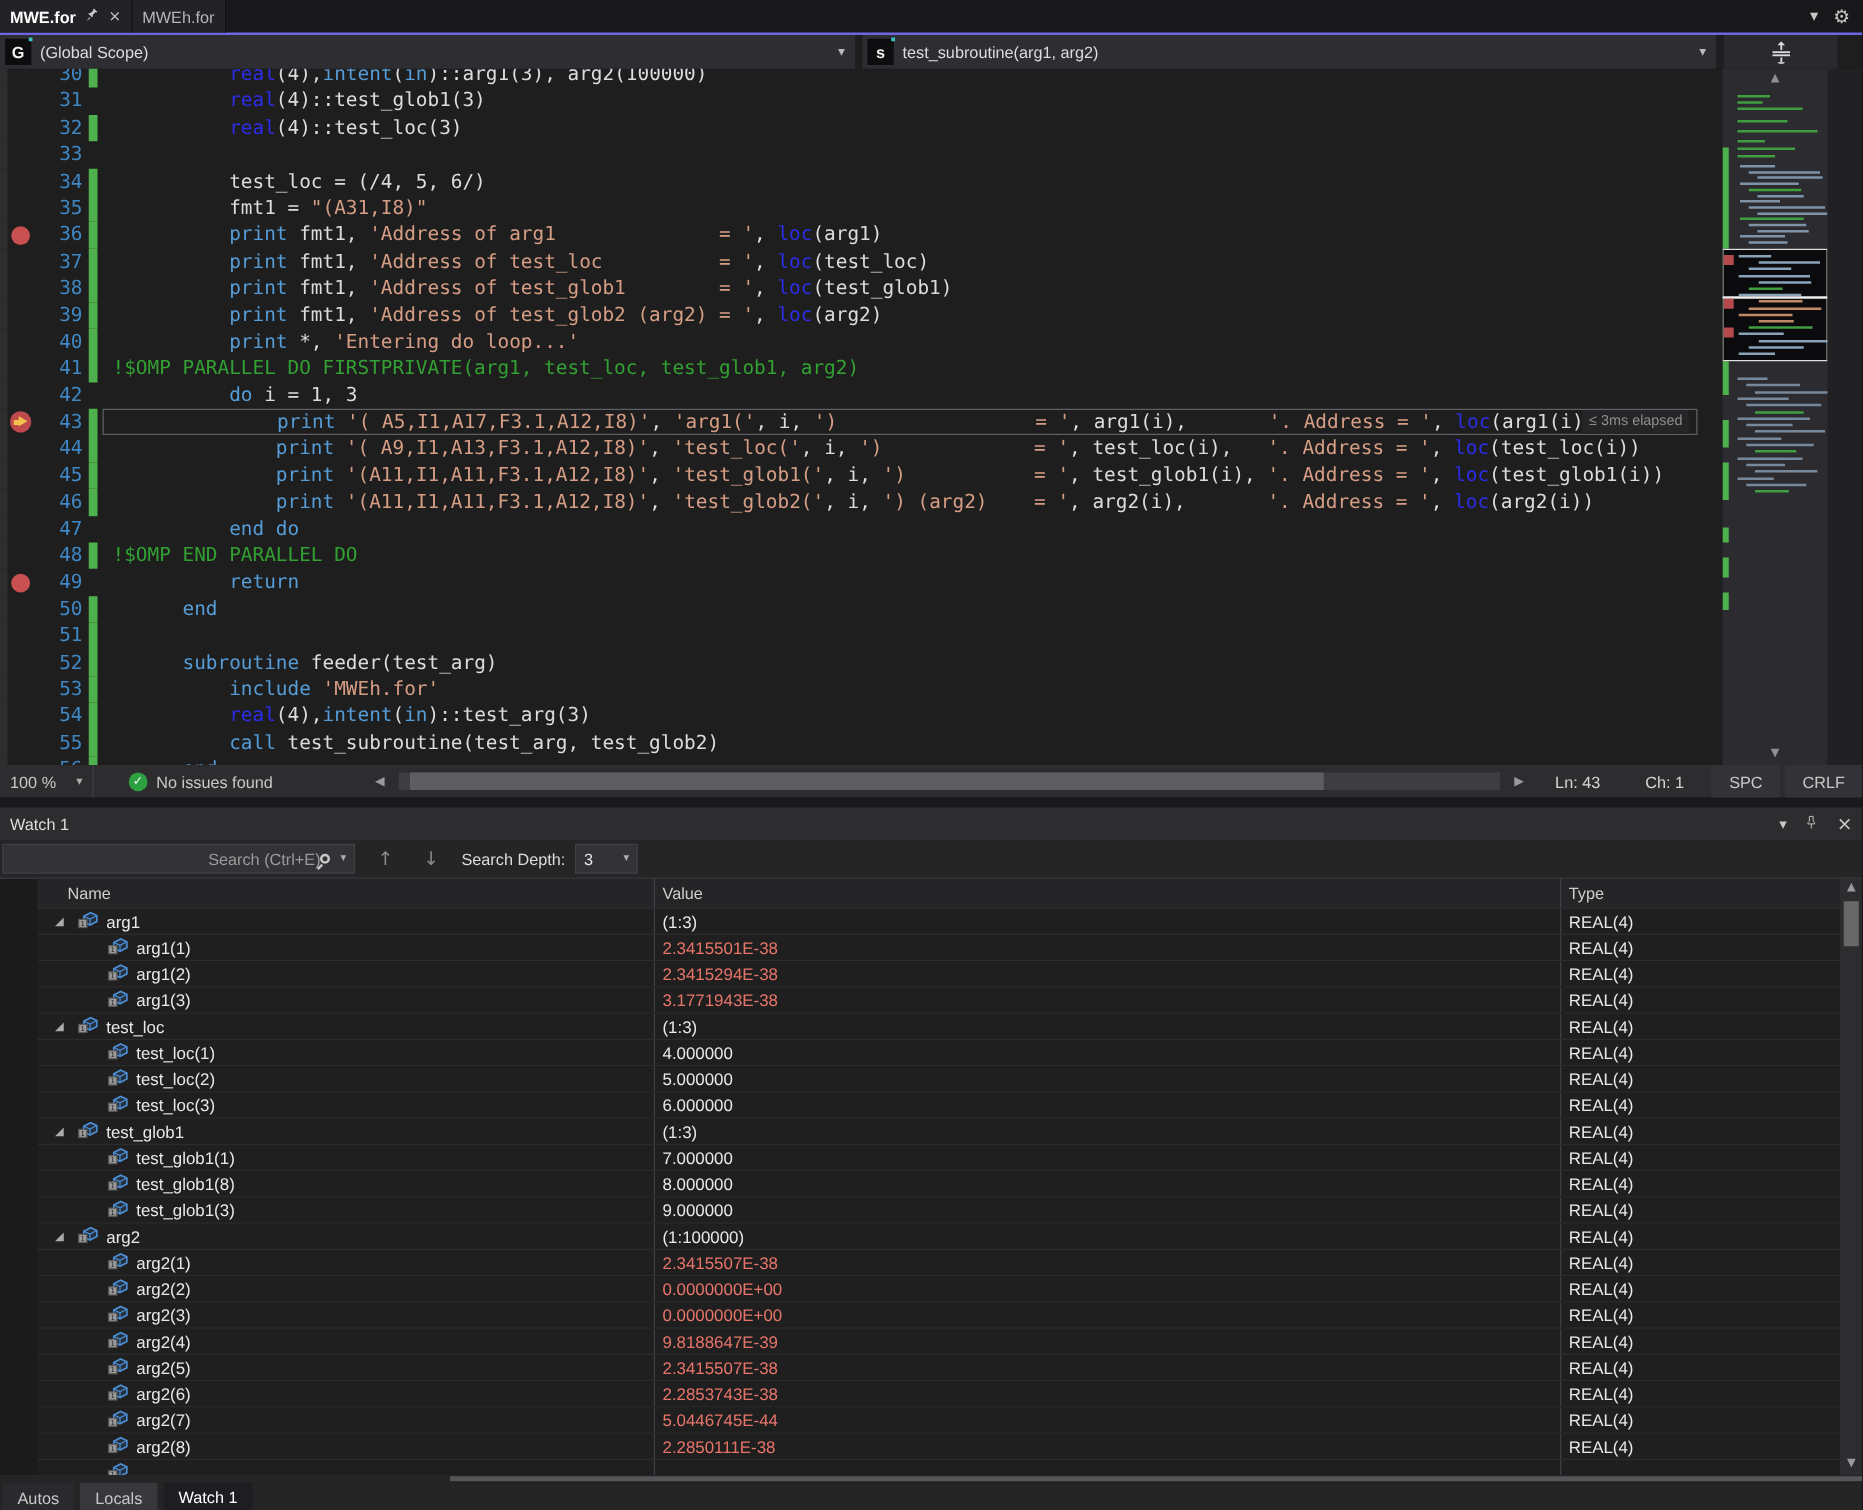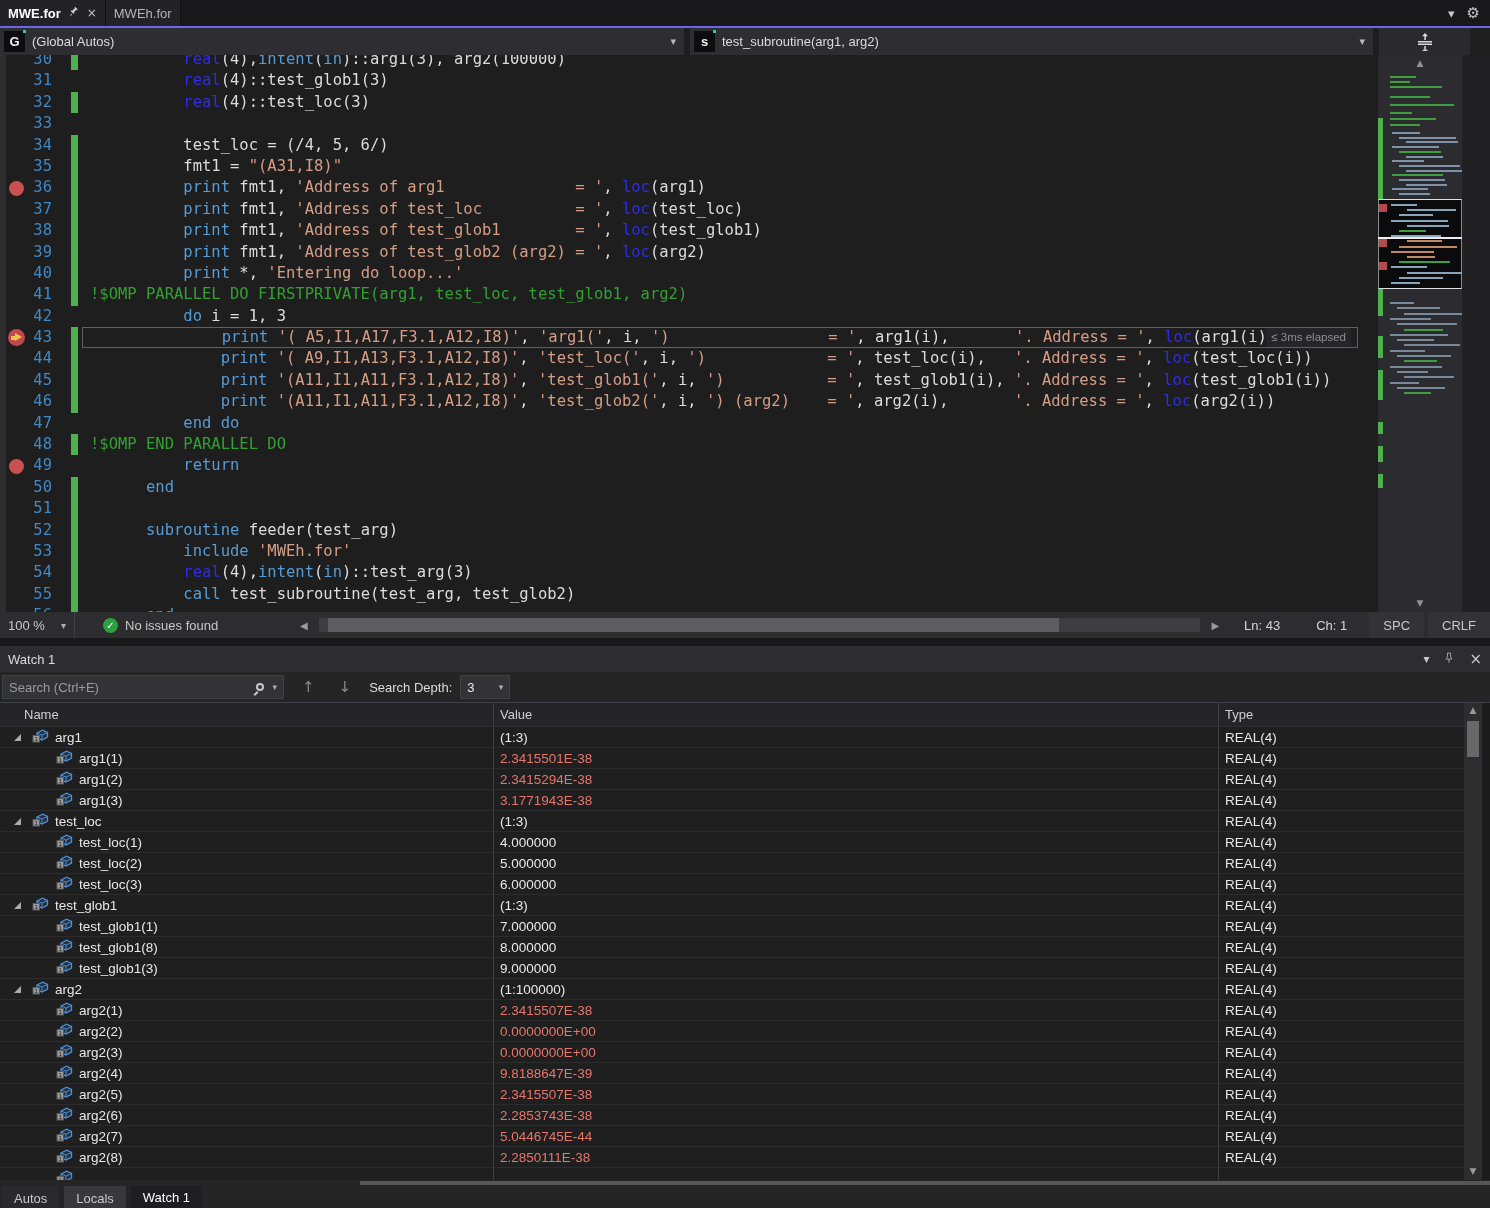--- a/index.html
+++ b/index.html
@@ -28,21 +28,21 @@
   .badge::after { content:""; position:absolute; top:-1px; right:-1px; width:3px; height:3px; background:#3AC1C4; }
   .combo .chev { margin-left:auto; margin-right:8px; color:#B9B9B9; font-family:"DejaVu Sans",sans-serif; font-size:11px; }
   .split-btn { width:91px; margin-left:6px; background:#2A2A2E; display:flex; align-items:center; justify-content:center; }
 
   
   .editor { height:557px; display:flex; overflow:hidden; background:#1E1E1E; }
   .code-scroll { flex:1; overflow:hidden; position:relative; }
   .code-lines { transform:translateY(-6px); font-family:"DejaVu Sans Mono", monospace; font-size:15.5px; }
   .cl { display:flex; height:21.4px; line-height:21.4px; white-space:pre; }
   .bp-margin { width:26px; flex:none; border-left:6px solid #2E2E2E; display:flex; align-items:center; justify-content:center; }
-  .ln { width:44px; flex:none; text-align:right; padding-right:18px; color:#3F88C5; }
+  .ln { width:44px; flex:none; text-align:right; padding-right:4px; color:#3F88C5; }
   .barcol { width:12px; flex:none; position:relative; }
   .barcol.on::before { content:""; position:absolute; left:1px; top:0; bottom:0; width:7px; background:var(--changebar,#4EB14E); }
   .ct { flex:1; padding-left:8px; position:relative; color:#DCDCDC; }
   .cl.cur .ct { border:1px solid #5F5F66; background:#1E1E1F; margin-right:10px; line-height:19.4px; }
   .tk-k { color:var(--kw,#569CD6); }
   .tk-i { color:var(--intr,#2D2DE8);margin-top:45px; }
   .tk-s { color:var(--str,#D69D85); }
   .tk-c { color:var(--dir,#33A033); }
   .tk-d { color:#DCDCDC; }
   .bpdot { width:15px; height:15px; border-radius:50%; background:var(--bp,#C95050); }
@@ -81,31 +81,31 @@
 
   .panel-gap { height:8px; background:#19191B; }
 
   
   .watch-title { height:26px; background:#2D2D30; display:flex; align-items:center; padding:0 8px; font-size:13px; color:#DCDCDC; }
   .wt-icons { margin-left:auto; display:flex; align-items:center; gap:14px; color:#C8C8C8;
               font-family:"DejaVu Sans",sans-serif; font-size:12px; }
   .watch-toolbar { height:30px; background:#252526; display:flex; align-items:center; padding-left:2px; font-size:13px; }
   .searchbox { width:282px; height:24px; background:#333337; border:1px solid #3F3F46; display:flex;
                align-items:center; padding:0 6px; color:#9B9B9B; }
-  .searchbox .ph { flex:1; }
+  .searchbox .ph { flex:1;text-align:right; }
   .lens { width:8px; height:8px; border:2px solid #C8C8C8; border-radius:50%; position:relative; margin-right:8px; }
   .lens::after { content:""; position:absolute; width:2px; height:5px; background:#C8C8C8; left:-3px; top:6px; transform:rotate(45deg); }
   .searchbox .chev { font-family:"DejaVu Sans",sans-serif; font-size:9px; color:#AFAFAF; }
   .tool-arrow { color:#8A8A8E; font-family:"DejaVu Sans",sans-serif; font-size:15px; padding:0 12px; }
   .depth-label { color:#DCDCDC; margin-left:6px; margin-right:8px; }
   .depth-select { width:50px; height:24px; background:#333337; border:1px solid #3F3F46; display:flex;
                   align-items:center; padding:0 6px; color:#E8E8E8; }
   .depth-select .chev { margin-left:auto; font-family:"DejaVu Sans",sans-serif; font-size:9px; color:#AFAFAF; }
 
-  .watch-grid { display:flex; border-top:1px solid #3F3F46; background:#1B1B1C; }
+  .watch-grid { display:flex; border-top:1px solid #3F3F46; background:#1B1B1C;padding-left:30px; }
   .grid-main { width:1464px; }
   .grid-header { display:flex; height:24px; align-items:center; background:#252528; color:#CFCFCF; font-size:13px;
                  border-bottom:1px solid #2E2E30; }
   .gcol-name { width:493px; padding-left:24px; }
   .gcol-value { width:725px; padding-left:6px; border-left:1px solid #3F3F46; height:100%; display:flex; align-items:center; }
   .gcol-type { flex:1; padding-left:6px; border-left:1px solid #3F3F46; height:100%; display:flex; align-items:center; }
   .grid-rows { height:453px; overflow:hidden; }
   .wrow { display:flex; height:21px; align-items:center; background:#1F1F20; border-bottom:1px solid #2C2C2E;
           font-size:13.5px; color:#E8E8E8; }
   .wname { width:493px; display:flex; align-items:center; height:100%; }
@@ -148,21 +148,21 @@
     <div class="tabbar-right">
       <span>▾</span>
       <span style="font-size:15px;">⚙</span>
     </div>
   </div>
   <div class="accent-line"></div>
 
   <div class="navbar">
     <div class="combo scope">
       <span class="badge">G</span>
-      <span>(Global Autos)</span>
+      <span>(Global Scope)</span>
       <span class="chev">▾</span>
     </div>
     <div class="combo member">
       <span class="badge" style="text-transform:lowercase;">s</span>
       <span>test_subroutine(arg1, arg2)</span>
       <span class="chev">▾</span>
     </div>
     <div class="split-btn">
       <svg width="20" height="18" viewBox="0 0 20 18">
         <rect x="3" y="8" width="14" height="1.5" fill="#DCDCDC"></rect>

